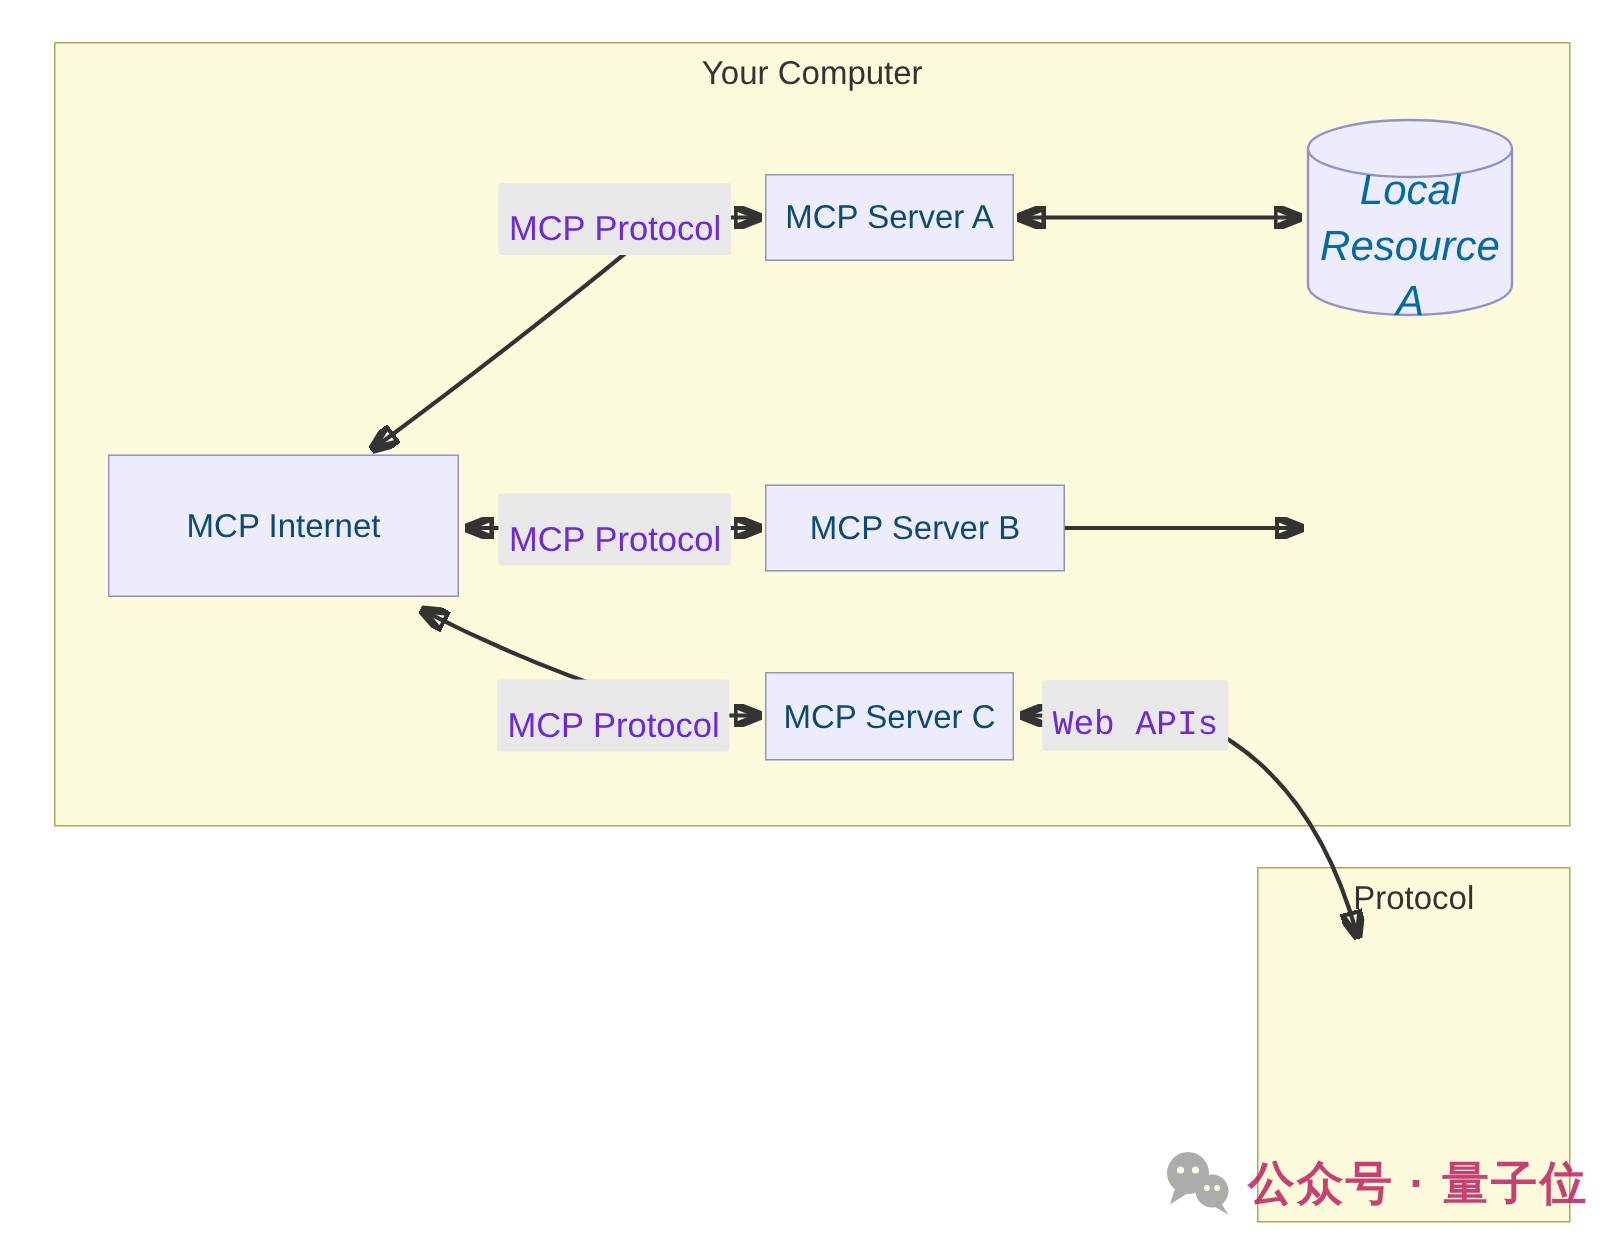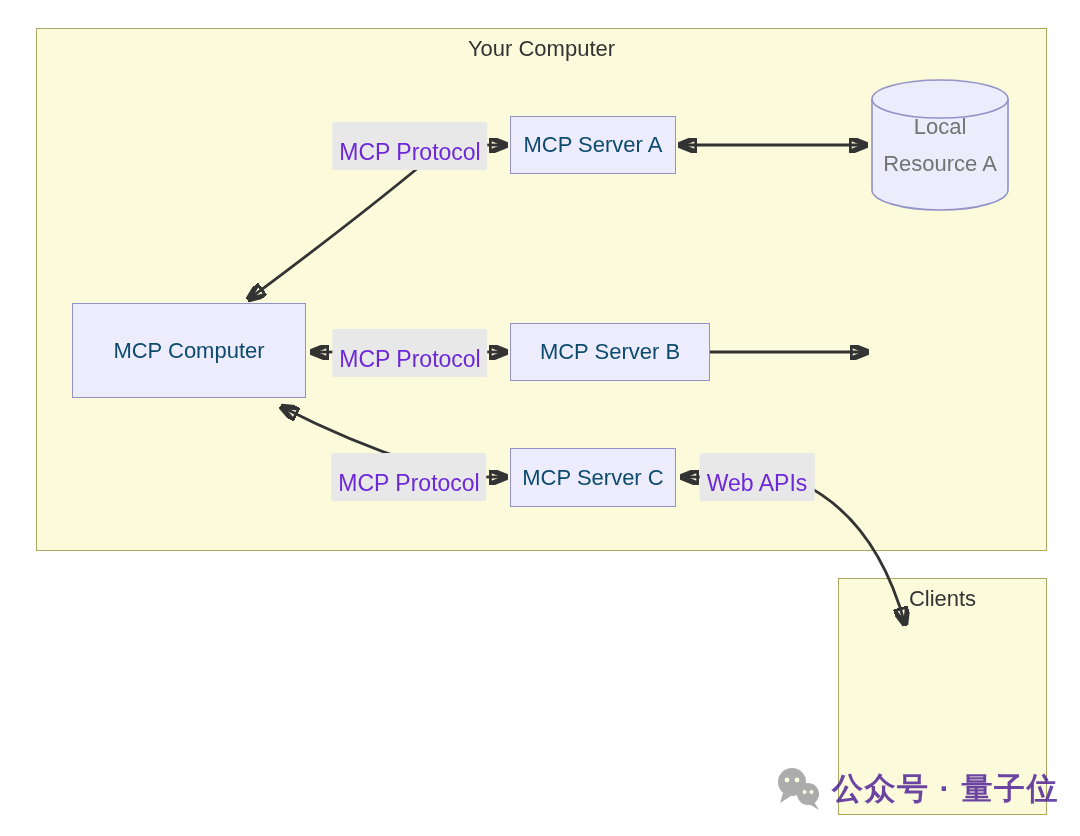--- a/index.html
+++ b/index.html
@@ -17,50 +17,50 @@
   .edges path { fill:none; stroke:#333333; stroke-width:2.8px; }
 
   .node { position:absolute; box-sizing:border-box; font-size:22px; color:#0c4a6e; text-align:center; }
   .rect-node { background:#ececfc; border:1.5px solid #9292c8; display:flex; flex-direction:column; align-items:center; justify-content:center; }
   #node-clients   { left:72px;  top:303px; width:234px; height:95px; line-height:38px; }
   #node-server-a  { left:510px; top:116px; width:166px; height:58px; }
   #node-server-b  { left:510px; top:323px; width:200px; height:58px; }
   #node-server-c  { left:510px; top:448px; width:166px; height:59px; }
   .node-line { white-space:nowrap; }
 
-  .cyl { position:absolute; width:140px; font-size:22px; color:#737373; }
+  .cyl { position:absolute; width:140px; font-size:28px; color:#0369a1;font-style:italic; }
   #node-resource-a { left:870px; top:78px;  height:134px; }
   #node-resource-b { left:871px; top:289px; height:134px; }
   #node-resource-c { left:871px; top:630px; height:136px; }
   .cyl .shape { position:absolute; left:0; top:0; width:100%; height:100%; }
   .cyl-label { position:absolute; left:8px; width:124px; top:0; padding-top:30px; text-align:center; line-height:37px; }
 
   .edge-label {
     position:absolute; transform:translate(-50%,-50%);
     background:#e8e8e8; padding:17px 7px 4px; border-radius:2px;
     font-size:23px; color:#6d28d9; white-space:nowrap;
   }
   #elabel-a   { left:410px; top:146px; }
   #elabel-b   { left:410px; top:353px; }
   #elabel-c   { left:409px; top:477px; }
-  #elabel-web { left:757px; top:477px; }
+  #elabel-web { left:757px; top:477px;font-family:Liberation Mono, monospace; }
 
   .watermark { position:absolute; left:774px; top:766px; display:flex; align-items:center; gap:8px; opacity:0.82; }
-  .watermark-text { font-size:31px; font-weight:700; color:#4c1d95; letter-spacing:1.5px; white-space:nowrap; }
+  .watermark-text { font-size:31px; font-weight:700; color:#be185d; letter-spacing:1.5px; white-space:nowrap; }
 </style>
 </head>
 <body>
 
 <div class="stage">
 
   <div class="cluster" id="cluster-computer">
     <div class="cluster-title">Your Computer</div>
   </div>
   <div class="cluster" id="cluster-internet">
-    <div class="cluster-title">Clients</div>
+    <div class="cluster-title">Protocol</div>
   </div>
 
   <svg class="edges" viewBox="0 0 1080 836">
     <defs>
       <marker id="arr" viewBox="0 0 10 8" refX="9" refY="4" markerWidth="19" markerHeight="15" markerUnits="userSpaceOnUse" orient="auto-start-reverse">
         <path d="M0,0 L10,4 L0,8 Z" fill="#333333" stroke="none"></path>
       </marker>
     </defs>
     <path d="M424,163 Q350,224 249,299" marker-end="url(#arr)"></path>
     <path d="M480,145 L506,145" marker-end="url(#arr)"></path>
@@ -68,21 +68,21 @@
     <path d="M339,352 L312,352" marker-end="url(#arr)"></path>
     <path d="M480,352 L506,352" marker-end="url(#arr)"></path>
     <path d="M680,352 L867,352" marker-start="url(#arr)" marker-end="url(#arr)"></path>
     <path d="M418,464 Q348,441 282,407" marker-end="url(#arr)"></path>
     <path d="M480,477 L506,477" marker-end="url(#arr)"></path>
     <path d="M706,477 L682,477" marker-end="url(#arr)"></path>
     <path d="M801,483 Q876,519 905,624" marker-end="url(#arr)"></path>
   </svg>
 
   <div class="node rect-node" id="node-clients">
-    <div class="node-line">MCP Computer</div>
+    <div class="node-line">MCP Internet</div>
   </div>
   <div class="node rect-node" id="node-server-a">
     <div class="node-line">MCP Server A</div>
   </div>
   <div class="node rect-node" id="node-server-b">
     <div class="node-line">MCP Server B</div>
   </div>
   <div class="node rect-node" id="node-server-c">
     <div class="node-line">MCP Server C</div>
   </div>

